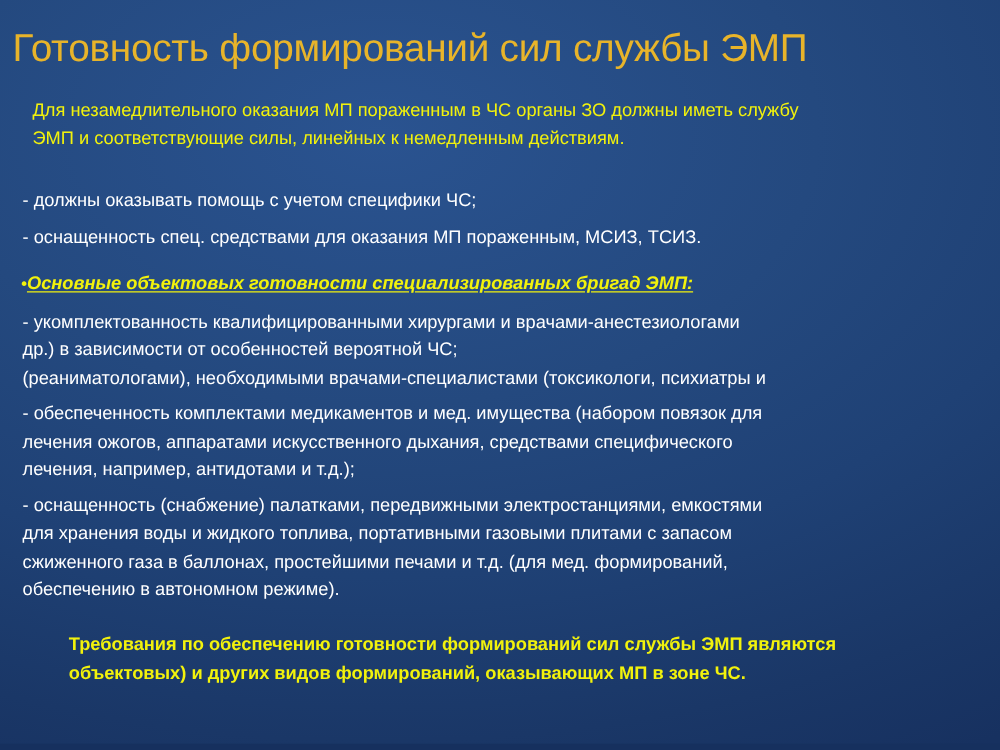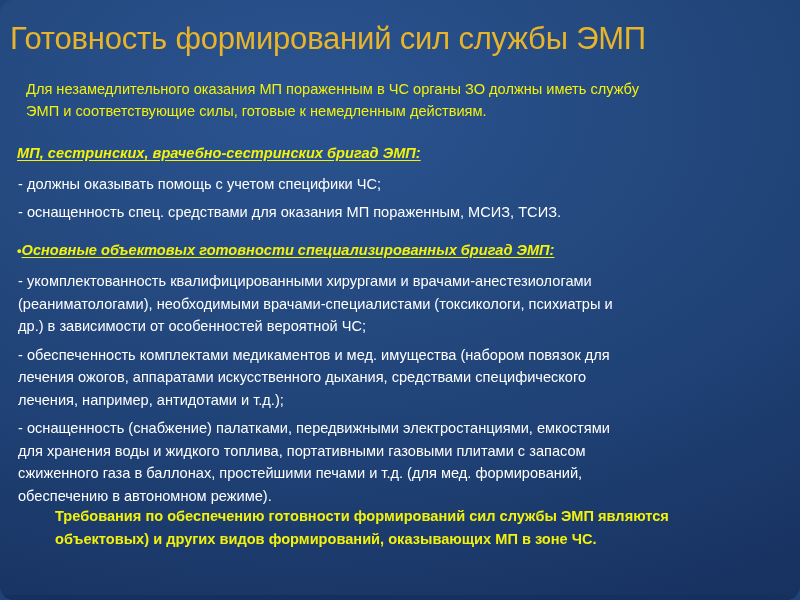--- a/index.html
+++ b/index.html
@@ -19,21 +19,20 @@
     height: 600px;
     box-sizing: border-box;
     background:
       radial-gradient(ellipse 115% 95% at 38% 18%,
         #2a5390 0%,
         #24497f 38%,
         #1f4175 62%,
         #1a3767 85%,
         #173160 100%);
     overflow: hidden;
-    border-radius: 14px;
   }
   #slide::after {
     content: "";
     position: absolute;
     left: 0;
     right: 0;
     bottom: 0;
     height: 5px;
     background: #16305e;
   }
@@ -134,27 +133,26 @@
 <body>
 
 <div id="slide">
 
   <div class="title">Готовность формирований сил службы ЭМП</div>
 
   <div class="body">
 
     <div class="para intro yellow">
       <span class="l1">Для незамедлительного оказания МП пораженным в ЧС органы ЗО должны иметь службу</span>
-      <span class="l2">ЭМП и соответствующие  силы, готовые к немедленным действиям.</span>
+      <span class="l2">ЭМП и соответствующие  силы, линейных к немедленным действиям.</span>
     </div>
 
     <div class="sp-md"></div>
 
     <div class="para bullet-head yellow">
-      <span class="bl"><span class="u">МП,  сестринских,  врачебно-сестринских бригад ЭМП:</span></span>
     </div>
 
     <div class="sp-sm"></div>
 
     <div class="para dash white">
       <span class="ln">- должны  оказывать  помощь с учетом специфики ЧС;</span>
     </div>
 
     <div class="sp-sm"></div>
 
@@ -165,22 +163,22 @@
     <div class="sp-lg"></div>
 
     <div class="para bullet-head yellow">
       <span class="bl"><span class="bullet-dot">•</span><span class="u">Основные объектовых готовности специализированных  бригад ЭМП:</span></span>
     </div>
 
     <div class="sp-sm"></div>
 
     <div class="para dash white">
       <span class="ln">- укомплектованность квалифицированными   хирургами  и  врачами-анестезиологами</span>
+      <span class="ln">др.) в зависимости от особенностей вероятной ЧС;</span>
       <span class="ln">(реаниматологами), необходимыми врачами-специалистами (токсикологи, психиатры и</span>
-      <span class="ln">др.) в зависимости от особенностей вероятной ЧС;</span>
     </div>
 
     <div class="sp-sm"></div>
 
     <div class="para dash white">
       <span class="ln">- обеспеченность комплектами  медикаментов и мед. имущества  (набором   повязок   для</span>
       <span class="ln"> лечения   ожогов,   аппаратами искусственного дыхания, средствами специфического</span>
       <span class="ln">лечения, например, антидотами и т.д.);</span>
     </div>
 

